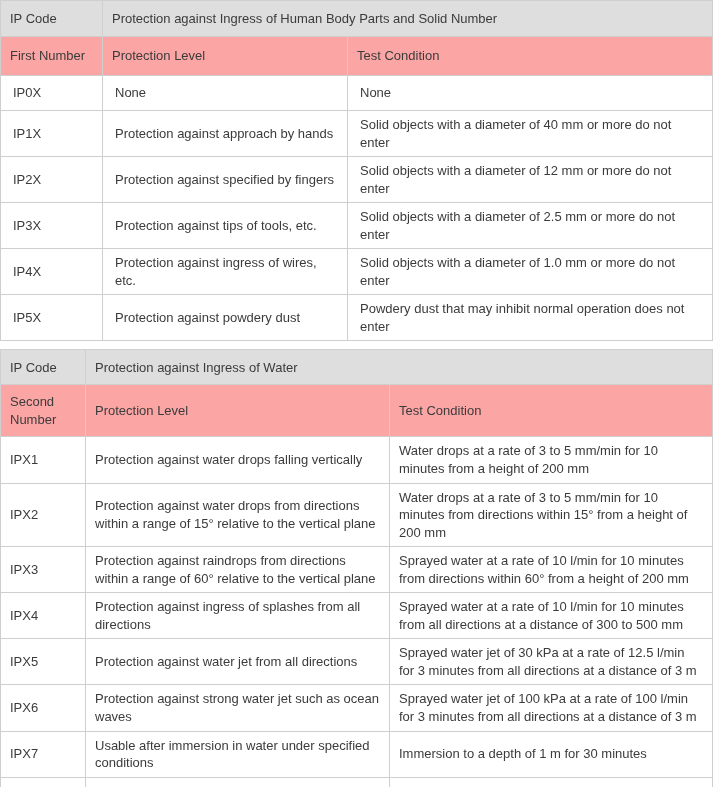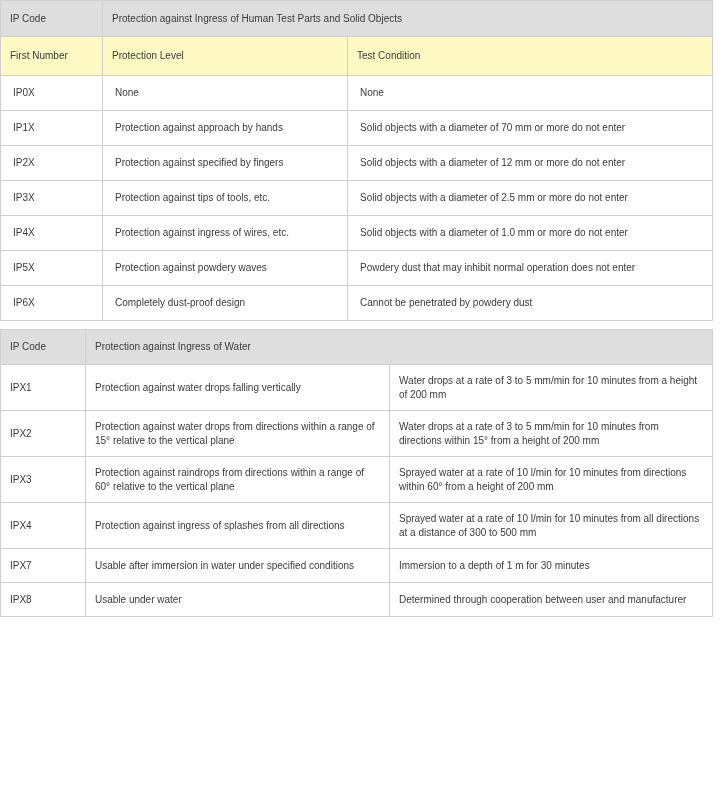--- a/index.html
+++ b/index.html
@@ -26,36 +26,36 @@
     border-collapse: collapse;
     table-layout: fixed;
     background: #ffffff;
   }
   table.ip-table td,
   table.ip-table th {
     border: 1px solid #cfcfcf;
     vertical-align: middle;
     text-align: left;
     font-weight: normal;
-    font-size: 10px;
+    font-size: 13px;
     line-height: 1.35;
     color: #3b3b3b;
     padding: 5px 9px;
     box-sizing: border-box;
   }
   .hdr-band td,
   .hdr-band th {
     background: #dedede;
     font-weight: bold;
     font-size: 11.5px;
     color: #333333;
   }
   .hdr-sub td,
   .hdr-sub th {
-    background: #fef9c3;
+    background: #fca5a5;
     font-weight: bold;
     font-size: 11.5px;
     color: #333333;
   }
   .ctr { text-align: center; }
 
   
   #table-solids col.c1 { width: 102px; }
   #table-solids col.c2 { width: 245px; }
   #table-solids col.c3 { width: 365px; }
@@ -82,79 +82,79 @@
 
   <table class="ip-table" id="table-solids">
     <colgroup>
       <col class="c1">
         <col class="c2">
         <col class="c3">
     </colgroup>
     <thead>
       <tr class="hdr-band">
         <td>IP Code</td>
-        <td class="ctr" colspan="2">Protection against Ingress of Human Test Parts and Solid Objects</td>
+        <td class="ctr" colspan="2">Protection against Ingress of Human Body Parts and Solid Number</td>
       </tr>
       <tr class="hdr-sub">
         <td>First Number</td>
         <td class="ctr">Protection Level</td>
         <td class="ctr">Test Condition</td>
       </tr>
     </thead>
     <tbody>
       <tr>
         <td>IP0X</td>
         <td>None</td>
         <td>None</td>
       </tr>
       <tr>
         <td>IP1X</td>
         <td>Protection against approach by hands</td>
-        <td>Solid objects with a diameter of 70 mm or more do not enter</td>
+        <td>Solid objects with a diameter of 40 mm or more do not enter</td>
       </tr>
       <tr>
         <td>IP2X</td>
         <td>Protection against specified by fingers</td>
         <td>Solid objects with a diameter of 12 mm or more do not enter</td>
       </tr>
       <tr>
         <td>IP3X</td>
         <td>Protection against tips of tools, etc.</td>
         <td>Solid objects with a diameter of 2.5 mm or more do not enter</td>
       </tr>
       <tr>
         <td>IP4X</td>
         <td>Protection against ingress of wires, etc.</td>
         <td>Solid objects with a diameter of 1.0 mm or more do not enter</td>
       </tr>
       <tr>
         <td>IP5X</td>
-        <td>Protection against powdery waves</td>
+        <td>Protection against powdery dust</td>
         <td>Powdery dust that may inhibit normal operation does not enter</td>
-      </tr>
-      <tr>
-        <td>IP6X</td>
-        <td>Completely dust-proof design</td>
-        <td>Cannot be penetrated by powdery dust</td>
       </tr>
     </tbody>
   </table>
 
   <div class="table-gap"></div>
 
   <table class="ip-table" id="table-water">
     <colgroup>
       <col class="c1">
         <col class="c2">
         <col class="c3">
     </colgroup>
     <thead>
       <tr class="hdr-band">
         <td>IP Code</td>
         <td class="ctr" colspan="2">Protection against Ingress of Water</td>
+      </tr>
+      <tr class="hdr-sub">
+        <td>Second Number</td>
+        <td class="ctr">Protection Level</td>
+        <td class="ctr">Test Condition</td>
       </tr>
     </thead>
     <tbody>
       <tr class="tall">
         <td>IPX1</td>
         <td>Protection against water drops falling vertically</td>
         <td>Water drops at a rate of 3 to 5 mm/min for 10 minutes from a height of 200 mm</td>
       </tr>
       <tr class="tall">
         <td>IPX2</td>
@@ -164,20 +164,30 @@
       <tr class="tall">
         <td>IPX3</td>
         <td>Protection against raindrops from directions within a range of 60° relative to the vertical plane</td>
         <td>Sprayed water at a rate of 10 l/min for 10 minutes from directions within 60° from a height of 200 mm</td>
       </tr>
       <tr class="tall">
         <td>IPX4</td>
         <td>Protection against ingress of splashes from all directions</td>
         <td>Sprayed water at a rate of 10 l/min for 10 minutes from all directions at a distance of 300 to 500 mm</td>
       </tr>
+      <tr class="tall">
+        <td>IPX5</td>
+        <td>Protection against water jet from all directions</td>
+        <td>Sprayed water jet of 30 kPa at a rate of 12.5 l/min for 3 minutes from all directions at a distance of 3 m</td>
+      </tr>
+      <tr class="tall">
+        <td>IPX6</td>
+        <td>Protection against strong water jet such as ocean waves</td>
+        <td>Sprayed water jet of 100 kPa at a rate of 100 l/min for 3 minutes from all directions at a distance of 3 m</td>
+      </tr>
       <tr>
         <td>IPX7</td>
         <td>Usable after immersion in water under specified conditions</td>
         <td>Immersion to a depth of 1 m for 30 minutes</td>
       </tr>
       <tr>
         <td>IPX8</td>
         <td>Usable under water</td>
         <td>Determined through cooperation between user and manufacturer</td>
       </tr>

